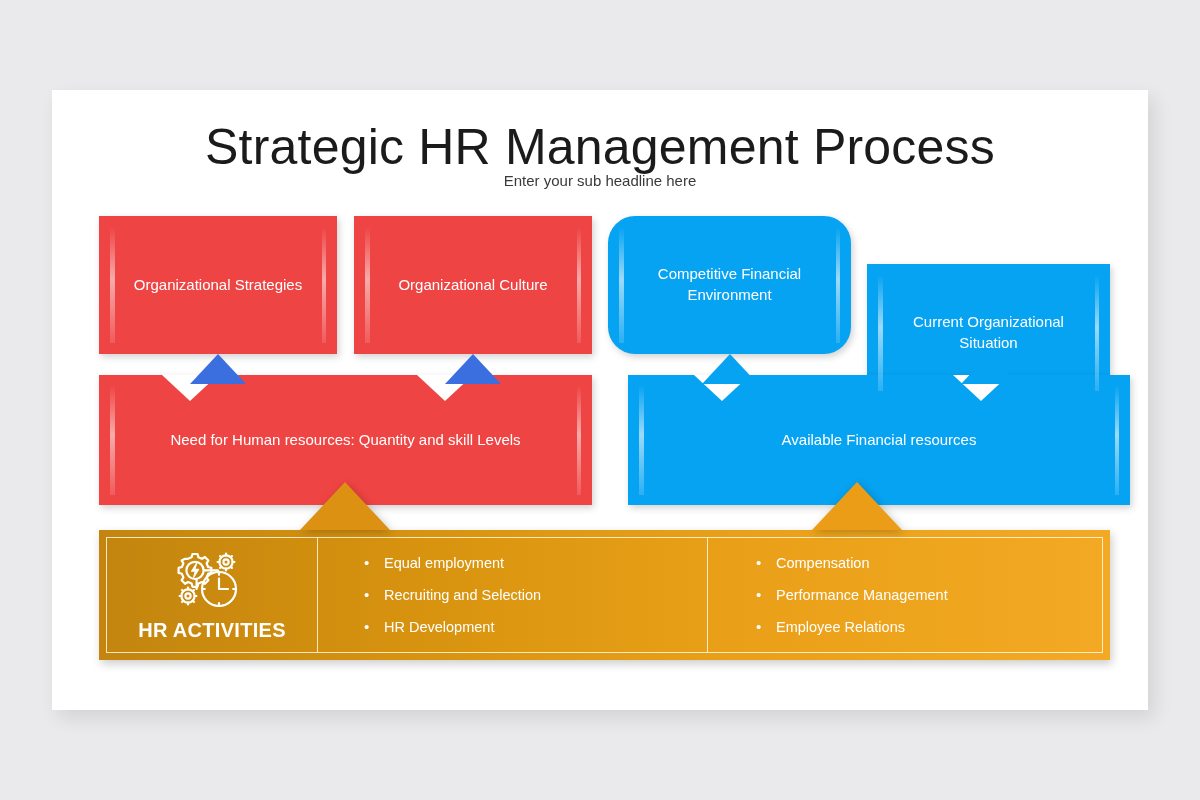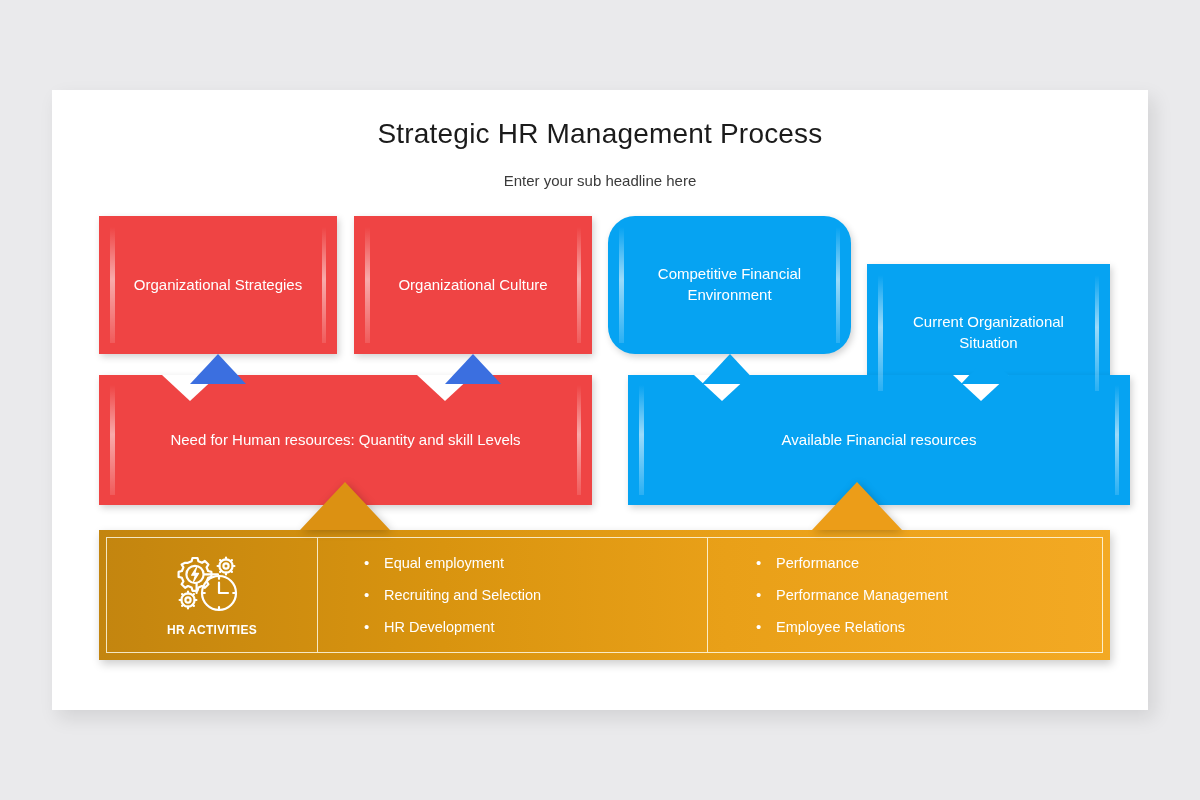--- a/index.html
+++ b/index.html
@@ -25,21 +25,21 @@
     box-shadow: 6px 8px 18px rgba(0,0,0,0.10);
   }
 
   
   #page-title {
     position: absolute;
     left: 0;
     top: 28px;
     width: 1096px;
     text-align: center;
-    font-size: 28px;
+    font-size: 50px;
     font-weight: 400;
     color: #1b1b1b;
     letter-spacing: 0.2px;
   }
   #page-subtitle {
     position: absolute;
     left: 0;
     top: 82px;
     width: 1096px;
     text-align: center;
@@ -193,21 +193,21 @@
     margin: 7px 7px 7px 0;
     height: calc(100% - 14px);
     border: 1px solid rgba(255,255,240,0.80);
     border-left: none;
     padding-left: 48px;
   }
 
   #hr-activities-label {
     color: #ffffff;
     font-weight: bold;
-    font-size: 12px;
+    font-size: 20px;
     letter-spacing: 0.3px;
     margin-top: 8px;
   }
 
   .bullet-row {
     display: flex;
     align-items: baseline;
     color: #ffffff;
     font-size: 14.5px;
     margin: 8px 0;
@@ -321,21 +321,21 @@
         </div>
         <div class="bullet-row">
           <span class="bullet-dot">•</span>
           <span>HR Development</span>
         </div>
       </div>
 
       <div class="hr-panel" id="hr-panel-list-2">
         <div class="bullet-row">
           <span class="bullet-dot">•</span>
-          <span>Performance</span>
+          <span>Compensation</span>
         </div>
         <div class="bullet-row">
           <span class="bullet-dot">•</span>
           <span>Performance Management</span>
         </div>
         <div class="bullet-row">
           <span class="bullet-dot">•</span>
           <span>Employee Relations</span>
         </div>
       </div>

